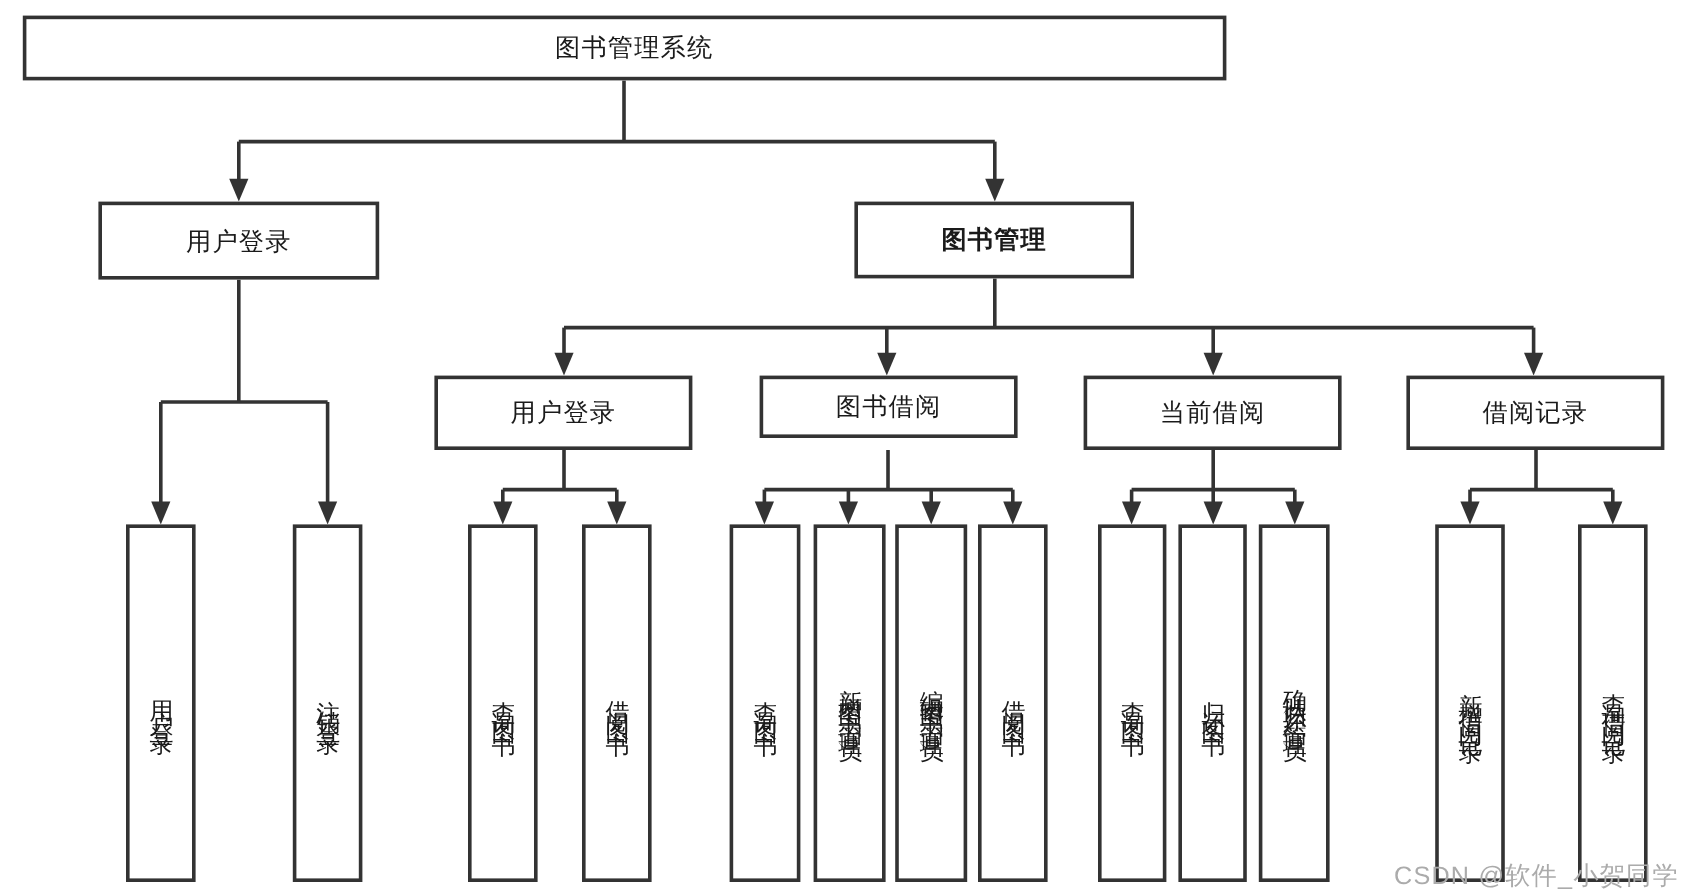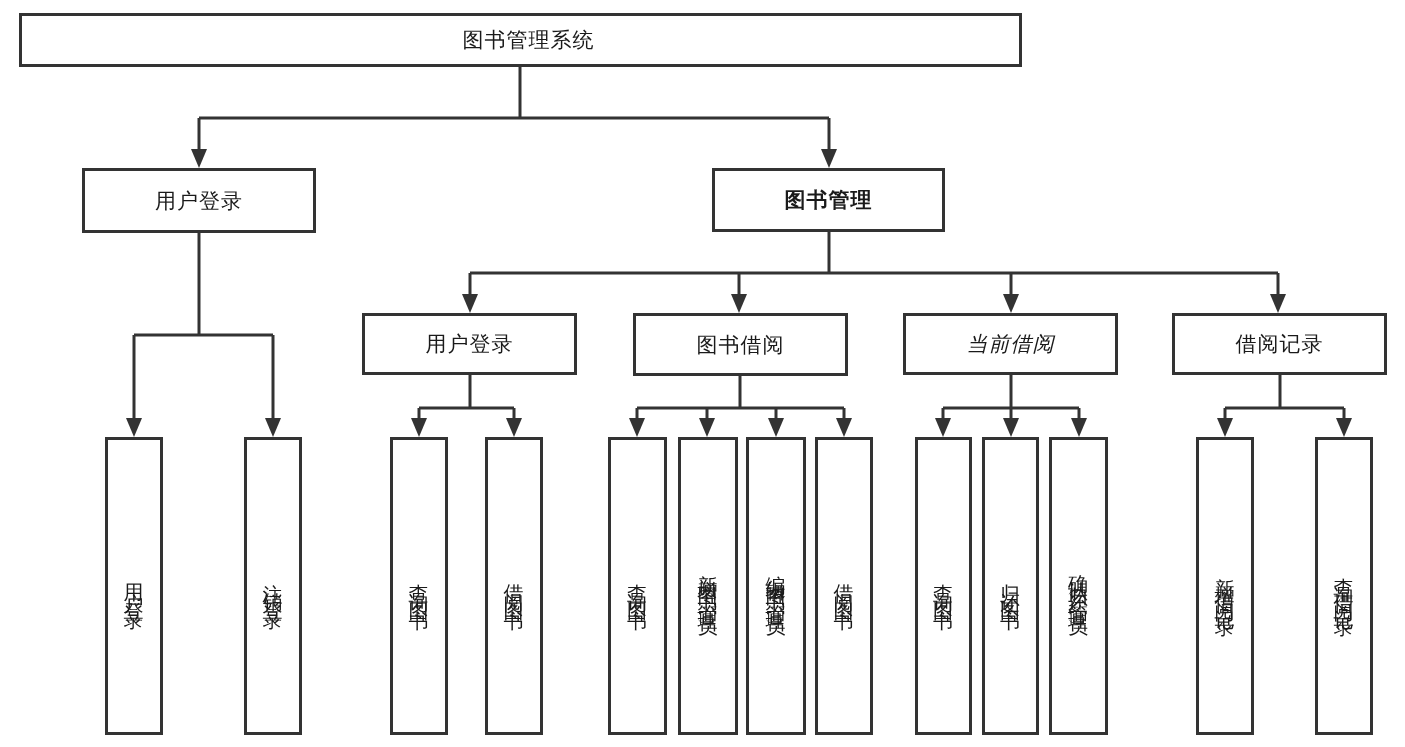--- a/index.html
+++ b/index.html
@@ -135,22 +135,22 @@
       <polygon points="1336,418 1352,418 1344,437"></polygon>
     </g>
   </svg>
 
   <div class="node" style="left:19px; top:13px; width:1003px; height:54px;padding-left:16px;">图书管理系统</div>
 
   <div class="node" style="left:82px; top:168px; width:234px; height:65px;">用户登录</div>
   <div class="node" style="left:712px; top:168px; width:233px; height:64px;font-weight:bold;">图书管理</div>
 
   <div class="node" style="left:362px; top:313px; width:215px; height:62px;">用户登录</div>
-  <div class="node" style="left:633px; top:313px; width:215px; height:63px;">图书借阅</div>
-  <div class="node" style="left:903px; top:313px; width:215px; height:62px;font-style:italic;">当前借阅</div>
+  <div class="node" style="left:633px; top:313px; width:215px; height:52px;">图书借阅</div>
+  <div class="node" style="left:903px; top:313px; width:215px; height:62px;">当前借阅</div>
   <div class="node" style="left:1172px; top:313px; width:215px; height:62px;">借阅记录</div>
 
   <div class="leaf" style="left:105px; top:437px; width:58px; height:298px;">
     <span>用户登录</span>
   </div>
   <div class="leaf" style="left:244px; top:437px; width:58px; height:298px;">
     <span>注销登录</span>
   </div>
 
   <div class="leaf" style="left:390px; top:437px; width:58px; height:298px;">
@@ -183,14 +183,15 @@
     <span style="letter-spacing:6px;">确认归还（管理员）</span>
   </div>
 
   <div class="leaf" style="left:1196px; top:437px; width:58px; height:298px;">
     <span style="letter-spacing:8px;">新增借阅记录</span>
   </div>
   <div class="leaf" style="left:1315px; top:437px; width:58px; height:298px;">
     <span style="letter-spacing:8px;">查询借阅记录</span>
   </div>
 
+  <div class="watermark">CSDN @软件_小贺同学</div>
 
 </div>
 
 </body></html>

